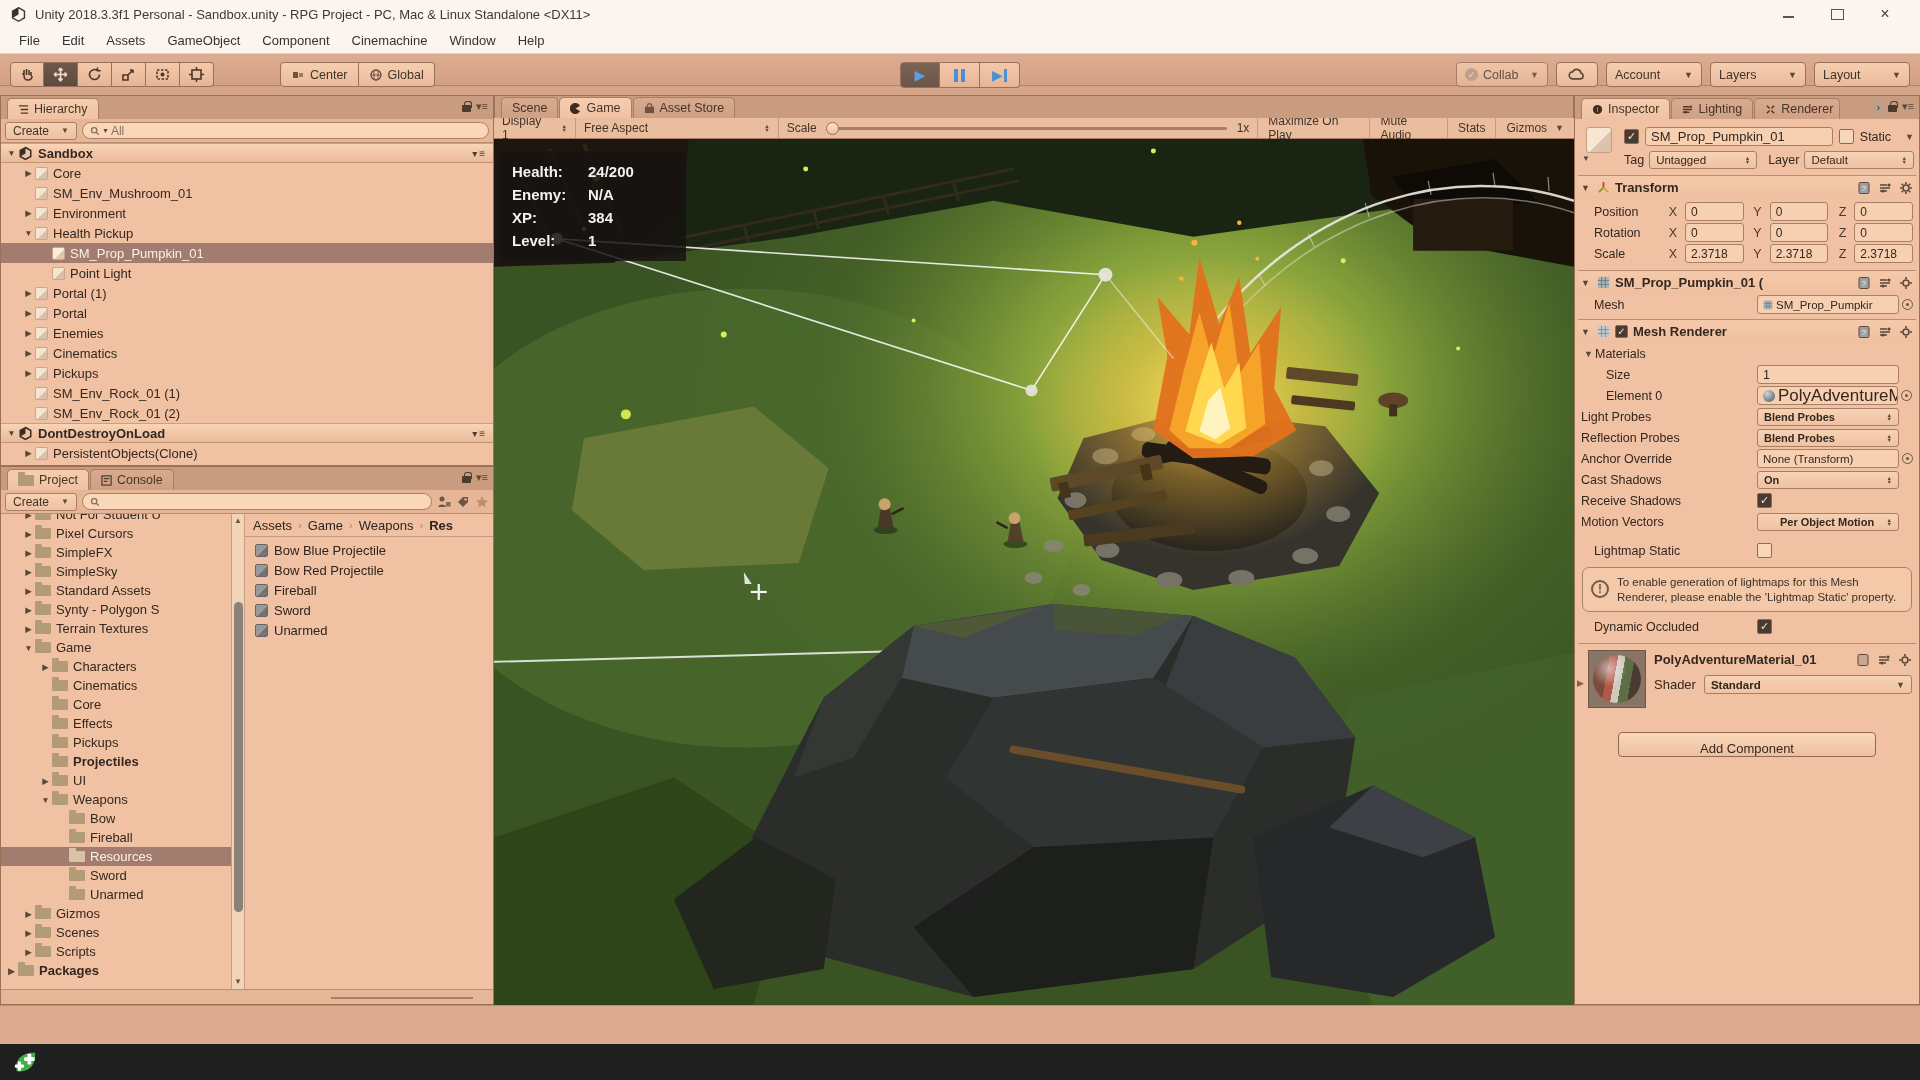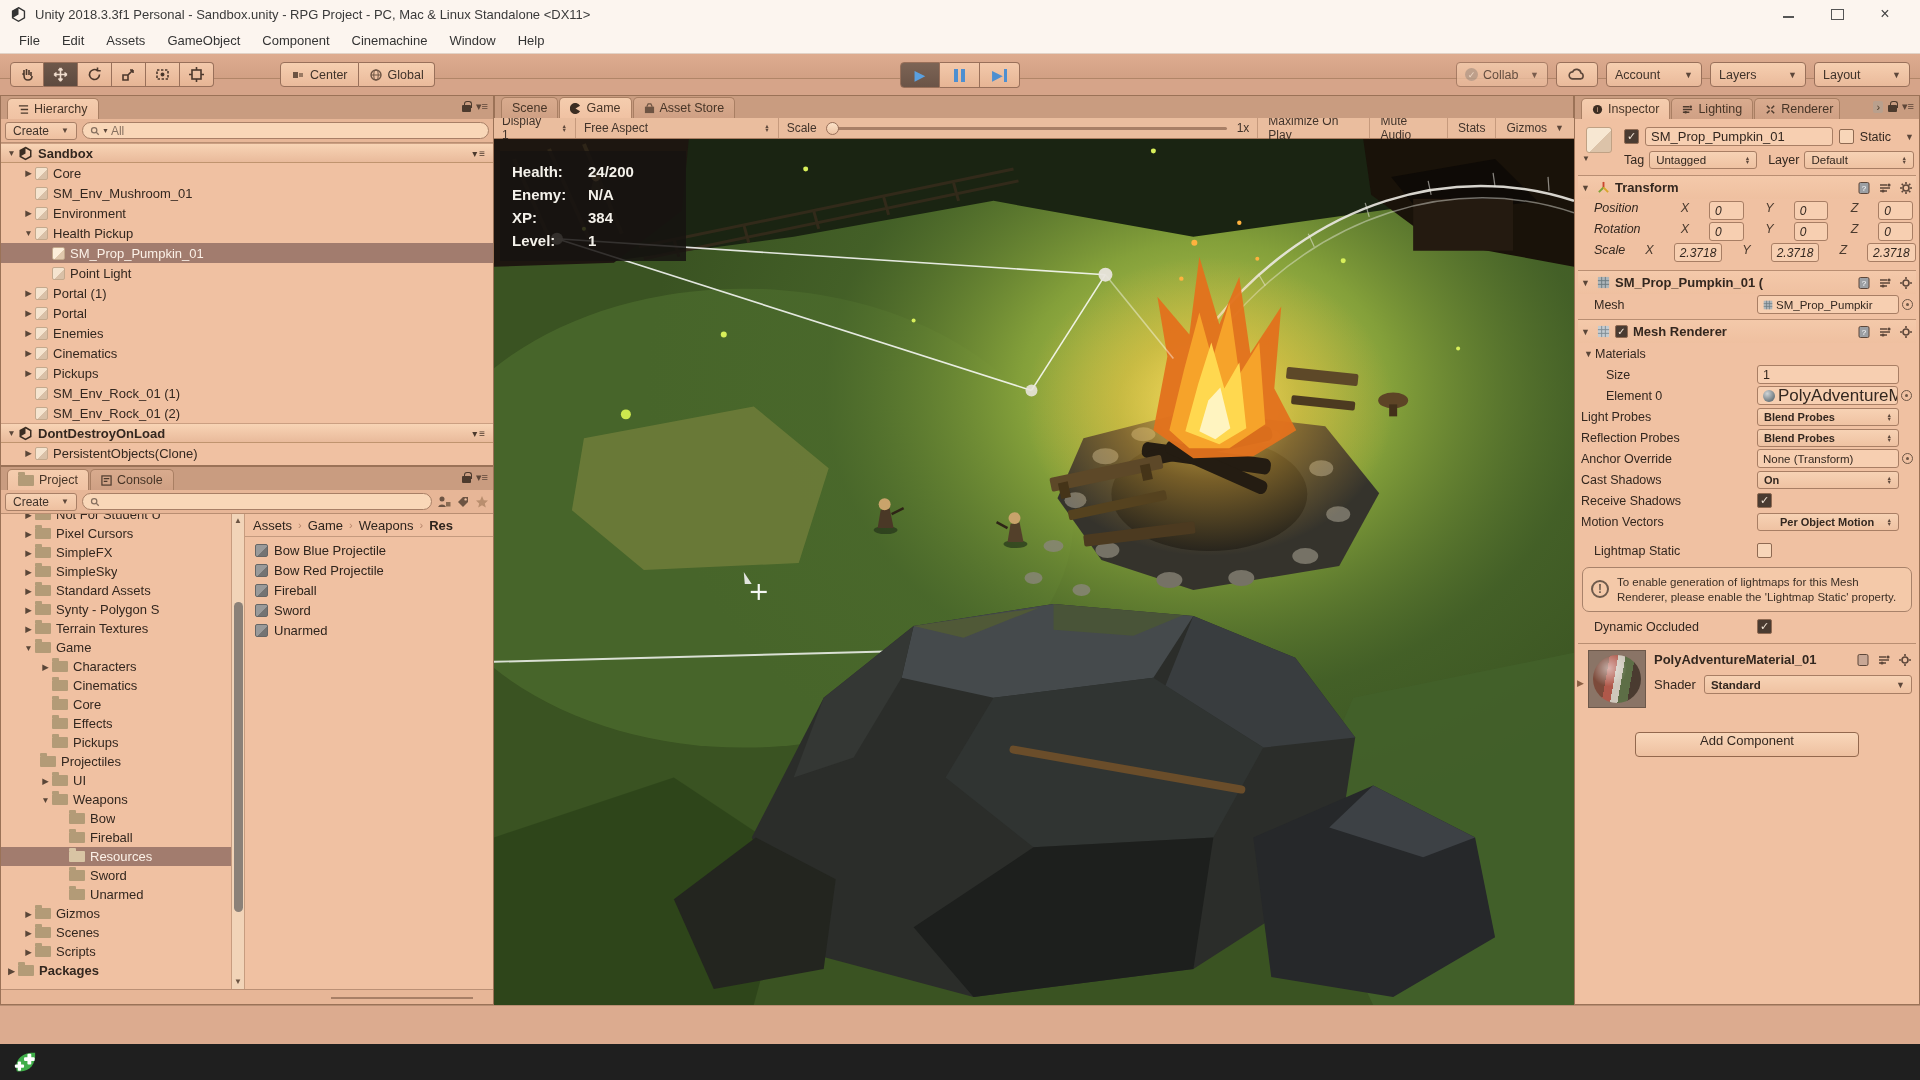--- a/index.html
+++ b/index.html
@@ -18,21 +18,21 @@
   .wincontrols { margin-left:auto; display:flex; gap:34px; padding-right:18px; align-items:center; }
   .wc { width:14px; height:12px; position:relative; cursor:default; }
   .wc-min::after { content:""; position:absolute; left:1px; bottom:2px; width:11px; height:2px; background:#555; }
   .wc-max::after { content:""; position:absolute; left:1px; top:1px; width:11px; height:9px; border:1.5px solid #555; }
   .wc-close { font-size:16px; color:#444; line-height:12px; text-align:center; }
   .menubar { left:0; top:28px; width:1920px; height:26px; background:#fcf5ef;
     border-bottom:1px solid #e2d2c6; display:flex; align-items:center; padding-left:8px; color:#333; }
   .menu-item { padding:0 11px; height:100%; display:flex; align-items:center; cursor:default; }
 
   
-  .toolbar { left:0; top:54px; width:1920px; height:25px;
+  .toolbar { left:0; top:54px; width:1920px; height:32px;
     background:linear-gradient(#deac90,#d2a084); border-bottom:1px solid #b18568; }
   .tool-group { position:absolute; top:8px; display:flex; }
   .tbtn { width:34px; height:25px; border:1px solid #99705a; background:linear-gradient(#f3c9ab,#e6b595);
     display:flex; align-items:center; justify-content:center; }
   .tbtn:first-child { border-radius:4px 0 0 4px; }
   .tbtn:last-child { border-radius:0 4px 4px 0; }
   .tbtn + .tbtn { border-left:none; }
   .tbtn.active { background:linear-gradient(#6e584a,#5d4a3f); }
   .tbtn svg { width:17px; height:17px; stroke:#4c382c; fill:none; stroke-width:1.6; }
   .tbtn.active svg { stroke:#f0ddcd; }
@@ -142,21 +142,21 @@
   .comp-icons { margin-left:auto; display:flex; gap:7px; align-items:center; }
   .ci { width:14px; height:14px; }
   .prop-row { height:21px; display:flex; align-items:center; padding:0 3px 0 16px; }
   .prop-label { flex:1; }
   .prop-ctrl { width:156px; display:flex; align-items:center; }
   .prop-ctrl .dropfield, .prop-ctrl .field { width:142px; }
   .picker { width:11px; height:11px; border-radius:50%; border:1.5px solid #6d5645; margin-left:3px;
     display:flex; align-items:center; justify-content:center; }
   .picker::after { content:""; width:3px; height:3px; border-radius:50%; background:#6d5645; }
   .tgrid { padding:2px 3px; }
-  .trow { display:flex; align-items:flex-start; height:21px; gap:20px;font-style:italic; }
+  .trow { display:flex; align-items:center; height:21px; gap:8px; }
   .trow .tl { width:78px; padding-left:13px; }
   .axis { width:10px; text-align:right; color:#4a3a2e; }
   .trow .field { flex:1; font-size:12px; }
   .mini-ic { width:13px; height:13px; flex:none; }
   .sphere-ic { width:12px; height:12px; border-radius:50%; flex:none; margin-right:3px;
     background:radial-gradient(circle at 35% 30%, #cfd4d6, #6f7a80 70%); }
   .info-box { margin:6px 4px 4px 4px; border:1px solid #a8826a; border-radius:7px; background:#f4c9a9;
     padding:7px 8px 7px 34px; font-size:11.5px; line-height:14.5px; position:relative; color:#3c2f25; }
   .info-ic { position:absolute; left:8px; top:12px; width:18px; height:18px; border-radius:50%;
     border:2px solid #6e5a4c; color:#6e5a4c; font-weight:bold; font-size:12px; display:flex; align-items:center; justify-content:center; }
@@ -168,23 +168,23 @@
     background:
       radial-gradient(circle at 33% 28%, rgba(255,255,255,.55), rgba(255,255,255,0) 38%),
       linear-gradient(100deg,#7c4a3a 0 30%, #b0584a 30% 45%, #cfc8bc 45% 58%, #5d6e46 58% 75%, #4a3b30 75%);
   }
   .mat-info { flex:1; }
   .mat-name-row { display:flex; align-items:center; margin-top:2px; }
   .mat-name { font-weight:bold; font-size:13px; }
   .shader-row { display:flex; align-items:center; gap:8px; margin-top:8px; }
   .shader-row .dropfield { flex:1; font-size:12px; height:19px; }
   .addcomp-wrap { display:flex; justify-content:center; margin-top:18px; }
-  .addcomp { width:224px; height:25px; border:1px solid #93684e; border-radius:4px;
+  .addcomp { width:258px; height:25px; border:1px solid #93684e; border-radius:4px;
     background:linear-gradient(#f9d7ba,#eec0a0); font-size:13px; color:#33271f;
-    display:flex; align-items:flex-start; justify-content:center; }
+    display:flex; align-items:flex-end; justify-content:center; }
 
   
   .statusbar { left:0; top:1005px; width:1920px; height:39px; background:#dcab8f; border-top:1px solid #b98f74; }
   .taskbar { left:0; top:1044px; width:1920px; height:36px; background:#1f1f1f; display:flex; align-items:center; padding-left:12px; }
   .task-ic { width:27px; height:27px; }
 
   .hdr-icon { width:14px; height:14px; }
   .lock-ic { width:9px; height:11px; position:relative; }
   .lock-ic::before { content:""; position:absolute; left:1.5px; top:0; width:6px; height:6px; border:1.5px solid #4c3a2d; border-radius:3px 3px 0 0; border-bottom:none; }
   .lock-ic::after { content:""; position:absolute; left:0; top:4px; width:9px; height:7px; background:#4c3a2d; border-radius:1px; }
@@ -532,21 +532,21 @@
           <div class="row" style="height: 19px; padding-left: 38px;">
             <span class="arr"></span>
             <span class="folder-ic"></span>
             <span style="white-space: nowrap; overflow: hidden;">Effects</span>
           </div>
           <div class="row" style="height: 19px; padding-left: 38px;">
             <span class="arr"></span>
             <span class="folder-ic"></span>
             <span style="white-space: nowrap; overflow: hidden;">Pickups</span>
           </div>
-          <div class="row" style="height: 19px; padding-left: 26px;">
+          <div class="row" style="height: 19px; padding-left: 38px; font-weight: bold;">
             <span class="arr"></span>
             <span class="folder-ic"></span>
             <span style="white-space: nowrap; overflow: hidden;">Projectiles</span>
           </div>
           <div class="row" style="height: 19px; padding-left: 38px;">
             <span class="arr">▶</span>
             <span class="folder-ic"></span>
             <span style="white-space: nowrap; overflow: hidden;">UI</span>
           </div>
           <div class="row" style="height: 19px; padding-left: 38px;">

